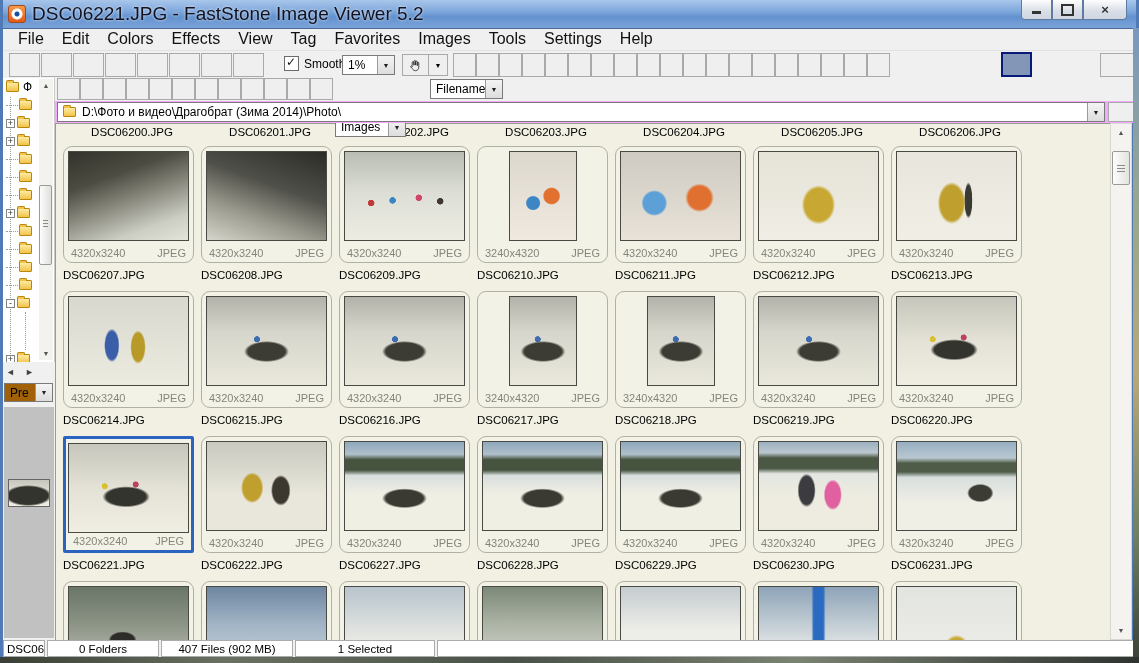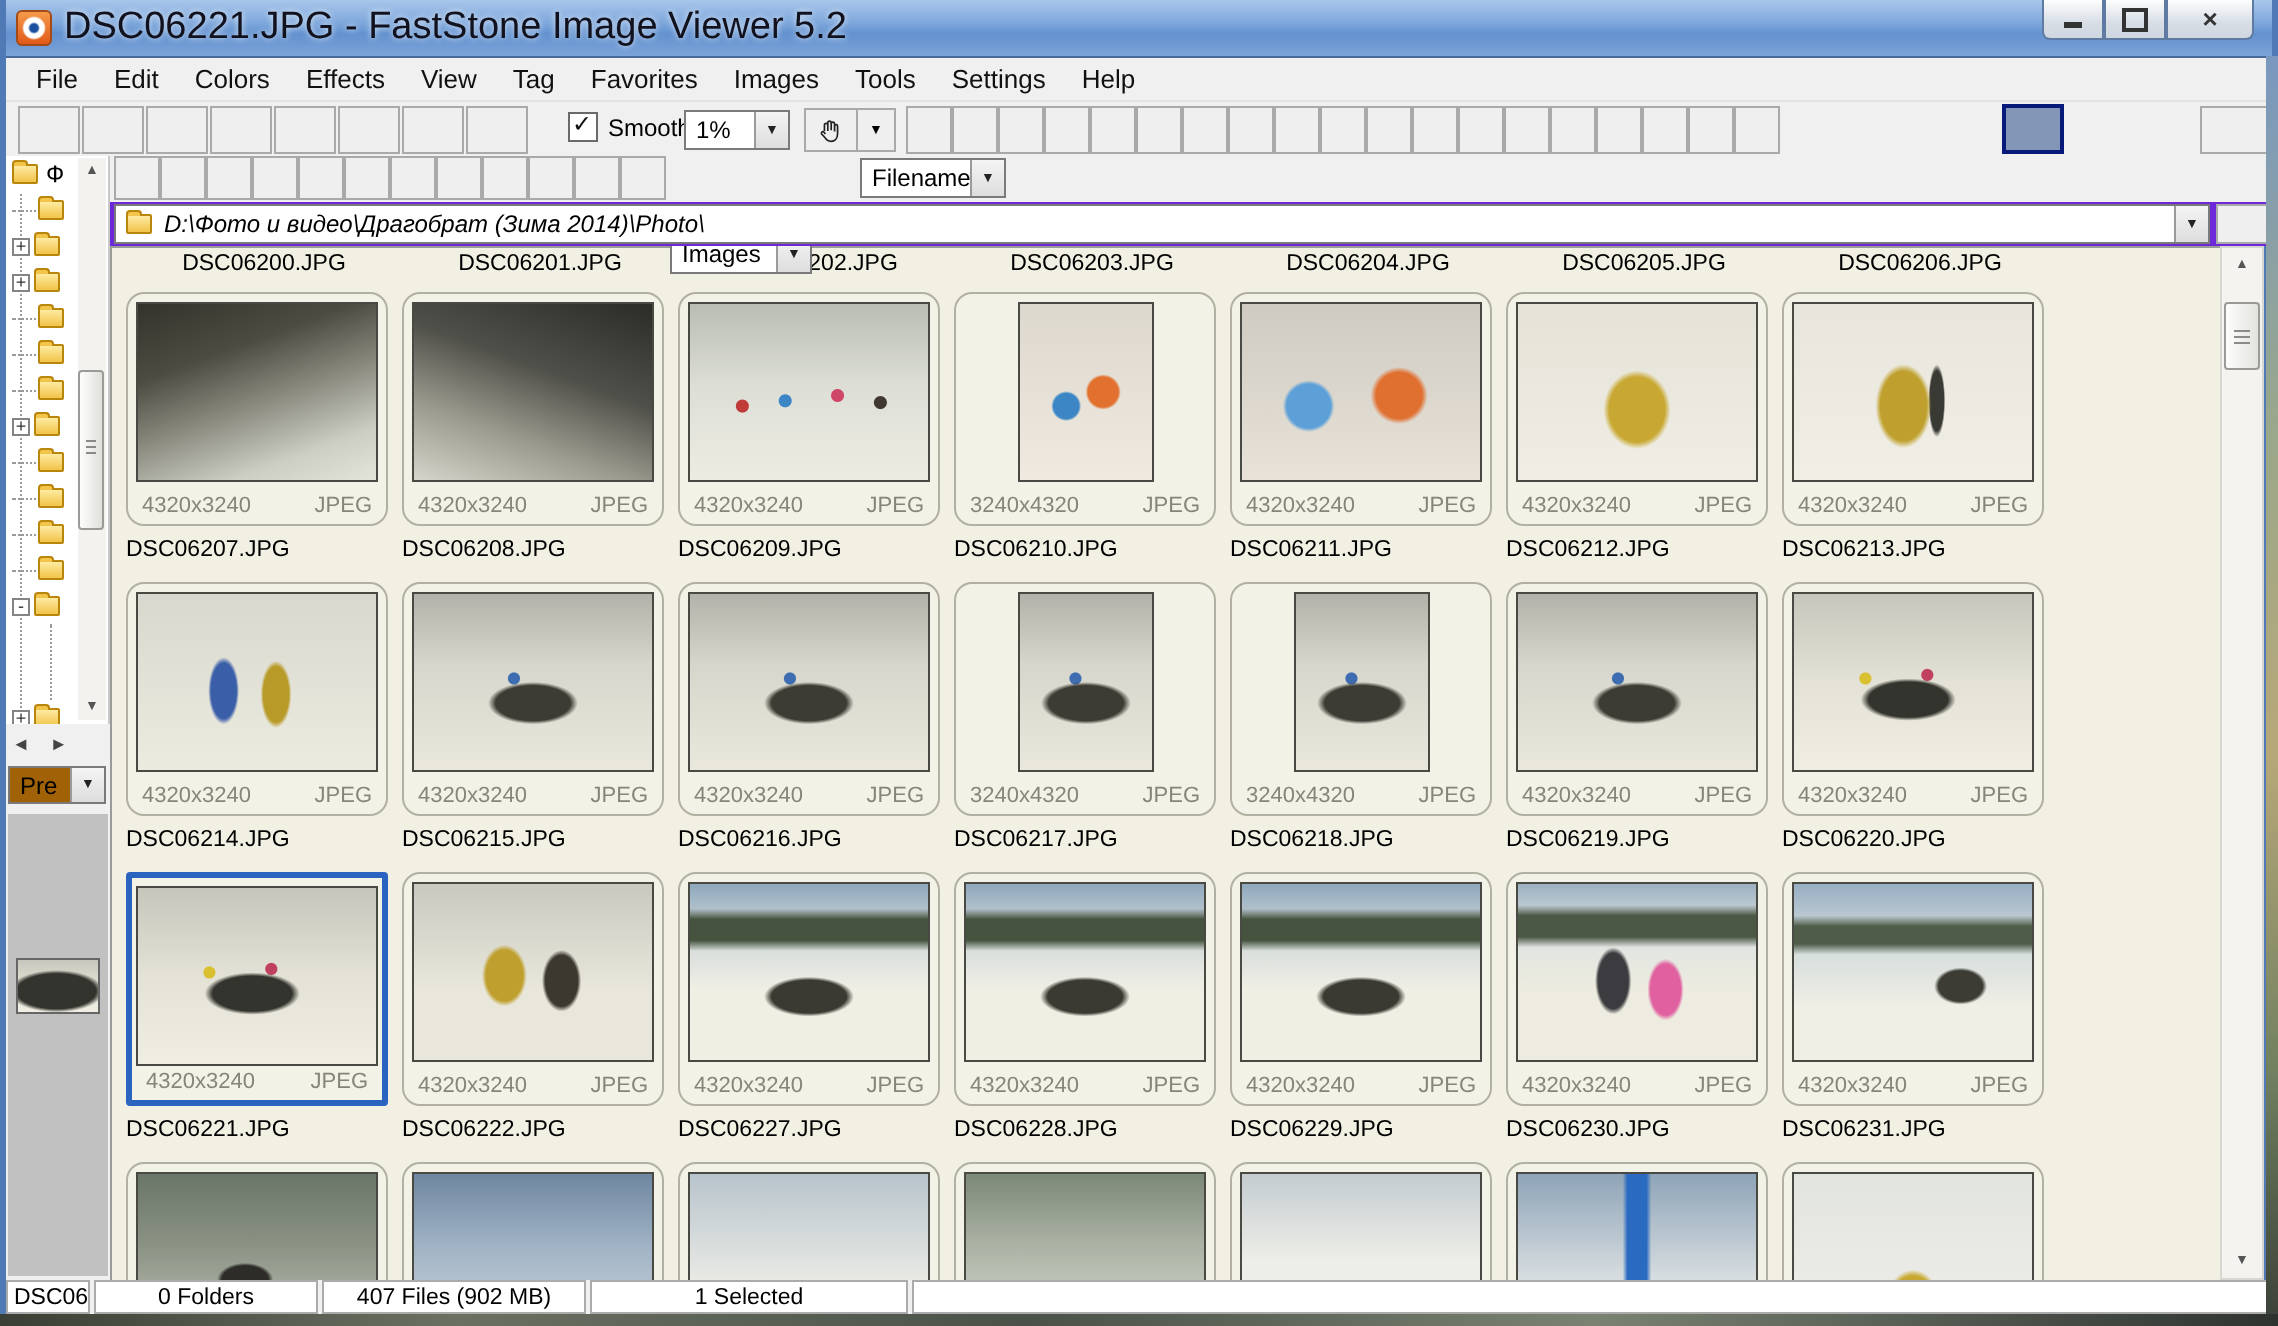--- a/index.html
+++ b/index.html
@@ -21,21 +21,21 @@
   .win-btn{width:29px;height:19px;display:flex;align-items:center;justify-content:center;
     background:linear-gradient(180deg,#fdfdfd,#d8dee6 60%,#cfd6e0);border:1px solid #5f7aa3;border-top:none;
     color:#333;font-size:11px;cursor:pointer;}
   .win-btn:first-child{border-radius:0 0 0 4px;}
   .win-btn.close{width:42px;border-radius:0 0 4px 0;font-size:13px;font-weight:bold;}
   .glyph-min{display:block;width:9px;height:3px;background:#333;margin-top:6px;}
   .glyph-max{display:block;width:9px;height:8px;border:2px solid #333;}
   
   .menubar{position:absolute;left:3px;top:28px;right:3px;height:22px;background:#f0f0f0;
     display:flex;align-items:center;padding-left:6px;z-index:30;}
-  .menu-item{padding:12px 9px;font-size:13px;color:#111;cursor:default;}
+  .menu-item{padding:12px 9px;font-size:16px;color:#111;cursor:default;}
   
   .toolbar1{position:absolute;left:3px;top:50px;right:3px;height:27px;background:#f0f0f0;
     border-top:1px solid #e2e2e2;z-index:30;}
   .toolbar2{position:absolute;left:55px;top:77px;right:6px;height:24px;background:#f0f0f0;z-index:30;}
   .tb-btn{width:31px;height:24px;background:#efefef;border:1px solid #a9a9a9;box-sizing:border-box;}
   .tb-btn.small{width:23px;}
   .btn-row{position:absolute;top:2px;display:flex;gap:1px;}
   .g1{left:6px;}  .g2{left:450px;gap:0;}
   .g3{left:2px;top:1px;gap:0;}
   .g3 .tb-btn{height:22px;}
@@ -48,21 +48,21 @@
     display:flex;align-items:center;justify-content:center;font-size:7px;color:#222;box-sizing:border-box;}
   .zoom-combo{position:absolute;left:339px;top:4px;width:53px;}
   .hand-split{position:absolute;left:399px;top:3px;display:flex;}
   .hand-btn{width:27px;height:22px;background:#efefef;border:1px solid #a9a9a9;display:flex;align-items:center;justify-content:center;box-sizing:border-box;}
   .hand-drop{width:19px;height:22px;background:#efefef;border:1px solid #a9a9a9;border-left:none;display:flex;align-items:center;justify-content:center;font-size:7px;box-sizing:border-box;}
   .bg-swatch{position:absolute;left:998px;top:1px;width:31px;height:25px;background:#8496b8;border:2px solid #071a7a;box-sizing:border-box;}
   .last-btn{position:absolute;left:1097px;top:2px;width:34px;height:24px;background:#efefef;border:1px solid #a9a9a9;box-sizing:border-box;}
   .filter-combo{position:absolute;left:280px;top:2px;width:71px;margin-top:38px;}
   .sort-combo{position:absolute;left:375px;top:2px;width:73px;}
   
-  .addressbar{position:absolute;left:55px;top:101px;right:3px;height:22px;background:#6d28d9;z-index:30;font-style:italic;}
+  .addressbar{position:absolute;left:55px;top:101px;right:3px;height:22px;background:#f0abfc;z-index:30;}
   .addr-combo{position:absolute;left:2px;top:1px;right:31px;height:20px;}
   .addr-combo .val{display:flex;align-items:center;gap:6px;}
   .addr-btn{position:absolute;right:2px;top:1px;width:26px;height:20px;background:#efefef;border:1px solid #a9a9a9;box-sizing:border-box;}
   
   .folder{display:inline-block;width:13px;height:10px;position:relative;flex:none;
     background:linear-gradient(180deg,#fdeaa2,#f2c449);border:1px solid #b8860b;border-radius:1px;box-sizing:border-box;}
   .folder::before{content:"";position:absolute;top:-3px;left:-1px;width:6px;height:2px;
     background:#f2c449;border:1px solid #b8860b;border-bottom:none;border-radius:2px 2px 0 0;}
   
   .sidebar{position:absolute;left:3px;top:77px;width:52px;bottom:23px;background:#f0f0f0;z-index:25;}
@@ -132,21 +132,21 @@
     border:1px solid #9a9a96;border-radius:2px;box-sizing:border-box;}
   .vs-thumb::after{content:"";position:absolute;left:4px;right:4px;top:13px;height:8px;
     background:repeating-linear-gradient(180deg,#8a8a86 0 1px,transparent 1px 3px);}
   
   .statusbar{position:absolute;left:3px;right:3px;bottom:6px;height:17px;background:#f0f0f0;display:flex;gap:2px;z-index:30;}
   .sb-cell{background:#fff;border:1px solid #ababab;box-sizing:border-box;height:17px;display:flex;
     align-items:center;justify-content:center;font-size:11.5px;white-space:nowrap;overflow:hidden;}
   .sb-cell:nth-child(1){width:42px;justify-content:flex-start;padding-left:3px;}
   .sb-cell:nth-child(2){width:112px;}
   .sb-cell:nth-child(3){width:132px;}
-  .sb-cell:nth-child(4){width:159px;}
+  .sb-cell:nth-child(4){width:140px;}
   .sb-cell:nth-child(5){flex:1;}
   
   .frame{position:absolute;inset:0;border:3px solid #4f7ab5;border-top:none;pointer-events:none;z-index:45;box-sizing:border-box;}
   .bottom-edge{position:absolute;left:0;right:0;bottom:0;height:6px;z-index:46;
     background:linear-gradient(90deg,#3a3f35,#6a7162 20%,#4a5148 45%,#7a8272 70%,#2e3330);}
   .right-edge{position:absolute;right:0;top:28px;bottom:0;width:6px;z-index:46;
     background:linear-gradient(180deg,#7a98c0,#9aa88a 30%,#b8a878 55%,#708060 80%,#3a4038);}
 </style>
 </head>
 <body>

